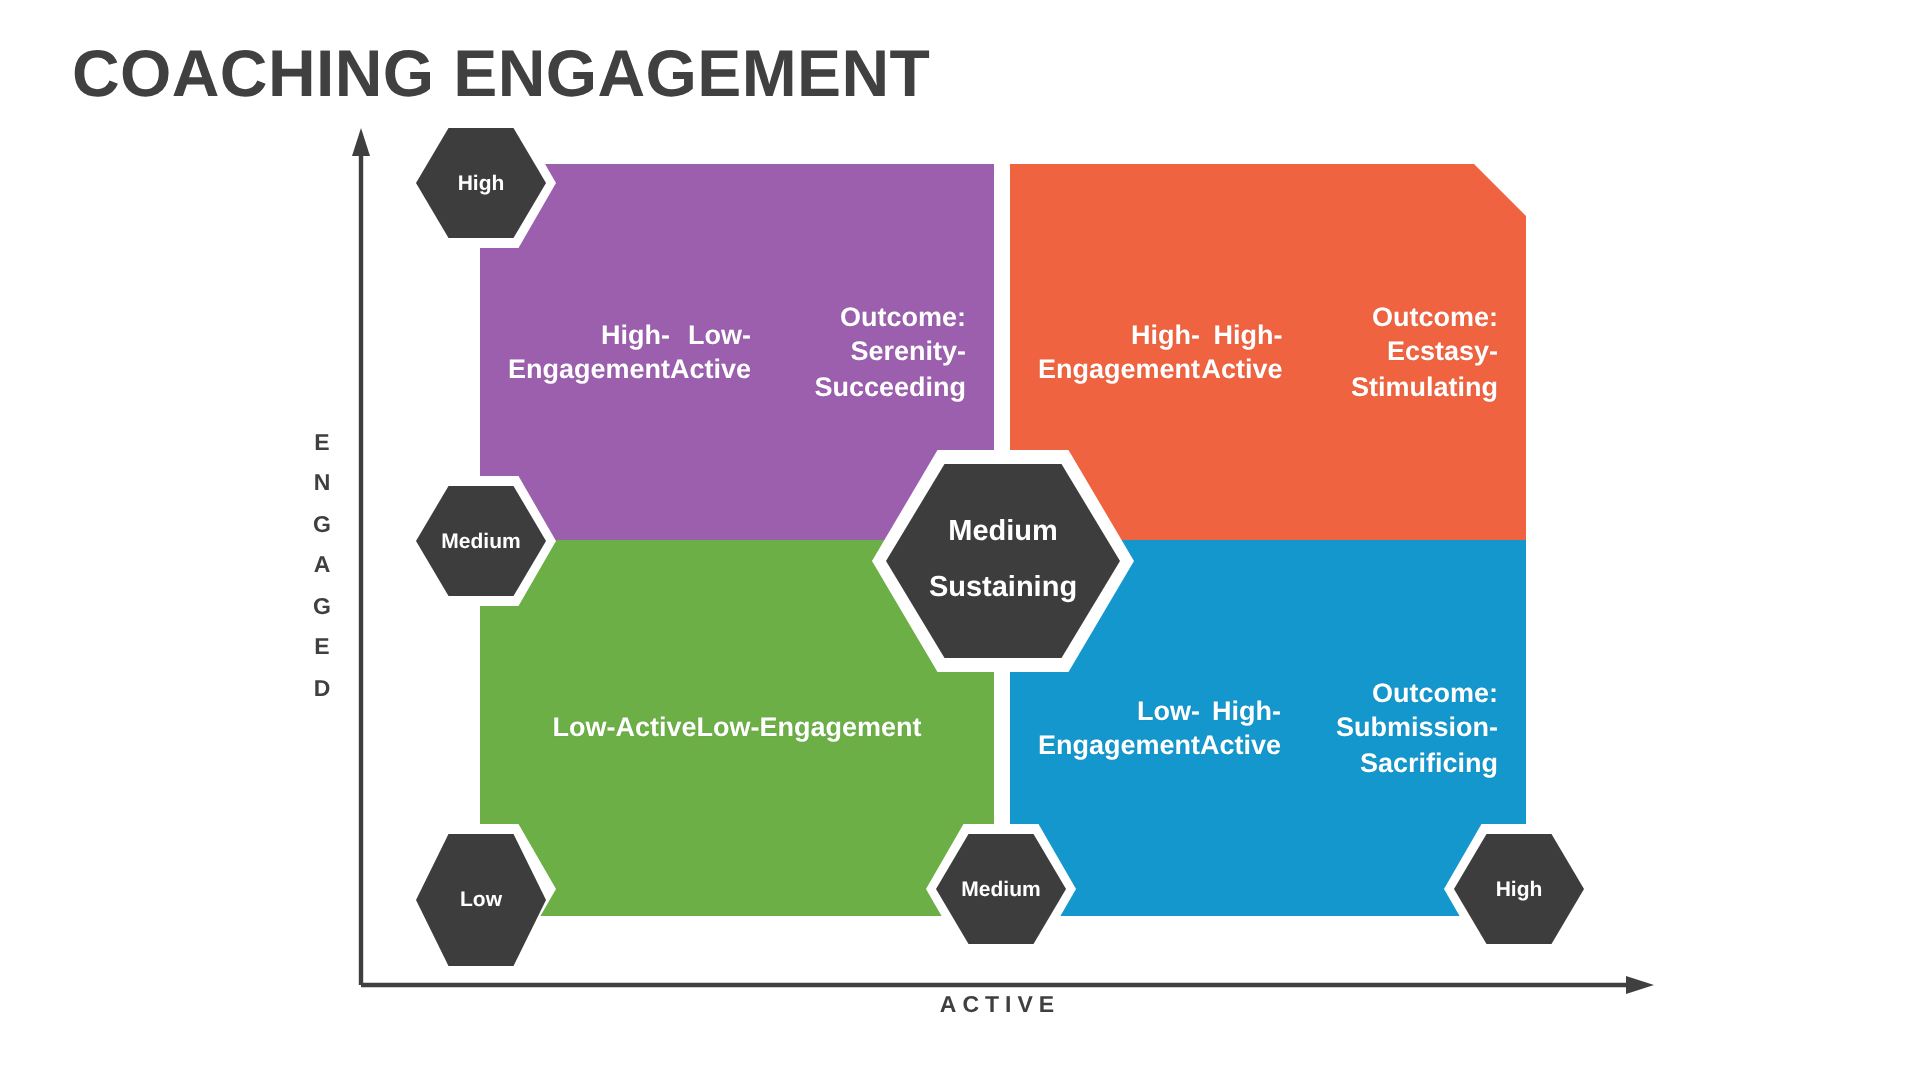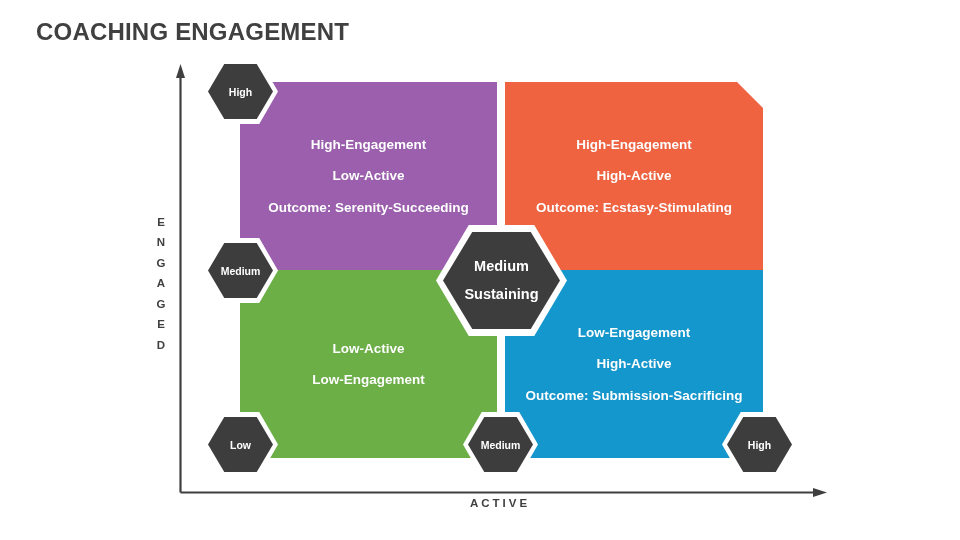--- a/index.html
+++ b/index.html
@@ -14,21 +14,21 @@
     overflow: hidden;
     font-family: "Liberation Sans", sans-serif;
     color: #3f3f3f;
   }
 
   
   #page-title {
     position: absolute;
     left: 36px;
     top: 18px;
-    font-size: 24px;
+    font-size: 33px;
     font-weight: bold;
     letter-spacing: 0.2px;
     color: #404040;
     white-space: nowrap;
   }
 
   
   #matrix {
     position: absolute;
     left: 0;
@@ -45,21 +45,21 @@
     width: 960px;
     height: 540px;
     pointer-events: none;
   }
 
   
   .quad {
     position: absolute;
     box-sizing: border-box;
     display: flex;
-    flex-direction: column;
+    flex-direction: row;
     align-items: center;
     justify-content: center;
     color: #ffffff;
     text-align: right;
     padding: 6px 14px;
   }
   .quad .line {
     font-size: 13.5px;
     font-weight: bold;
     line-height: 1.28;
@@ -110,21 +110,21 @@
     z-index: 3;
   }
 
   .hex-small { font-size: 10.5px; }
 
   
   #hex-y-high      { left: 208px; top: 64px;  width: 65px; height: 55px; }
   #hex-y-high-o    { left: 203px; top: 59px;  width: 75px; height: 65px; }
   #hex-y-medium    { left: 208px; top: 243px; width: 65px; height: 55px; }
   #hex-y-medium-o  { left: 203px; top: 238px; width: 75px; height: 65px; }
-  #hex-x-low       { left: 208px; top: 417px; width: 65px; height: 55px; }
+  #hex-x-low       { left: 208px; top: 417px; width: 65px; height: 66px; }
   #hex-x-low-o     { left: 203px; top: 412px; width: 75px; height: 65px; }
   #hex-x-medium    { left: 468px; top: 417px; width: 65px; height: 55px; }
   #hex-x-medium-o  { left: 463px; top: 412px; width: 75px; height: 65px; }
   #hex-x-high      { left: 727px; top: 417px; width: 65px; height: 55px; }
   #hex-x-high-o    { left: 722px; top: 412px; width: 75px; height: 65px; }
 
   
   #hex-center {
     left: 443px; top: 232px;
     width: 117px; height: 97px;

